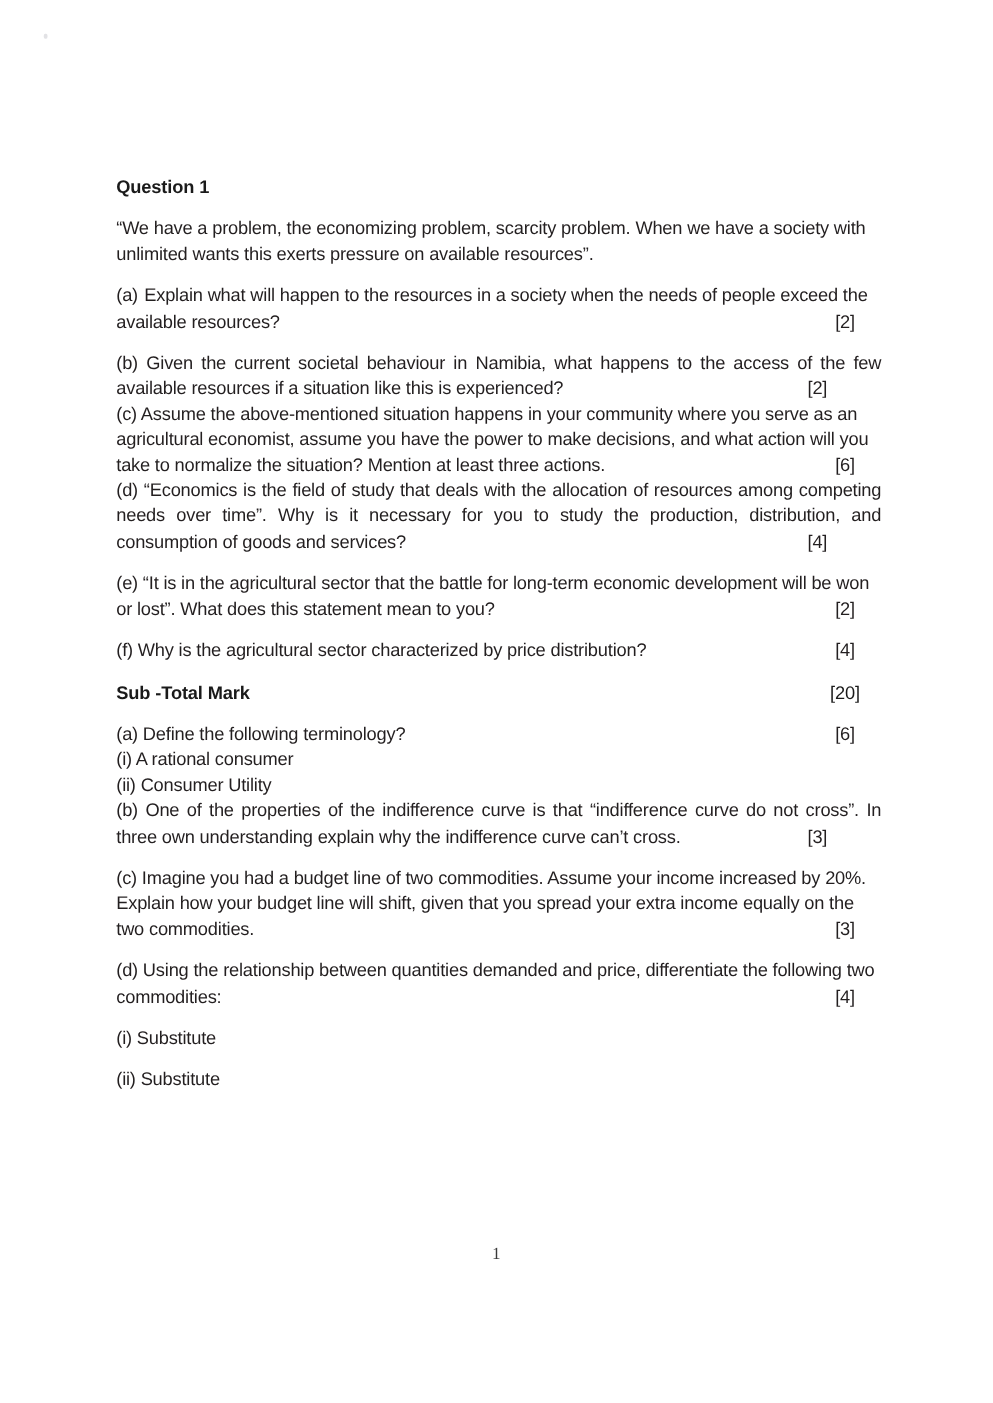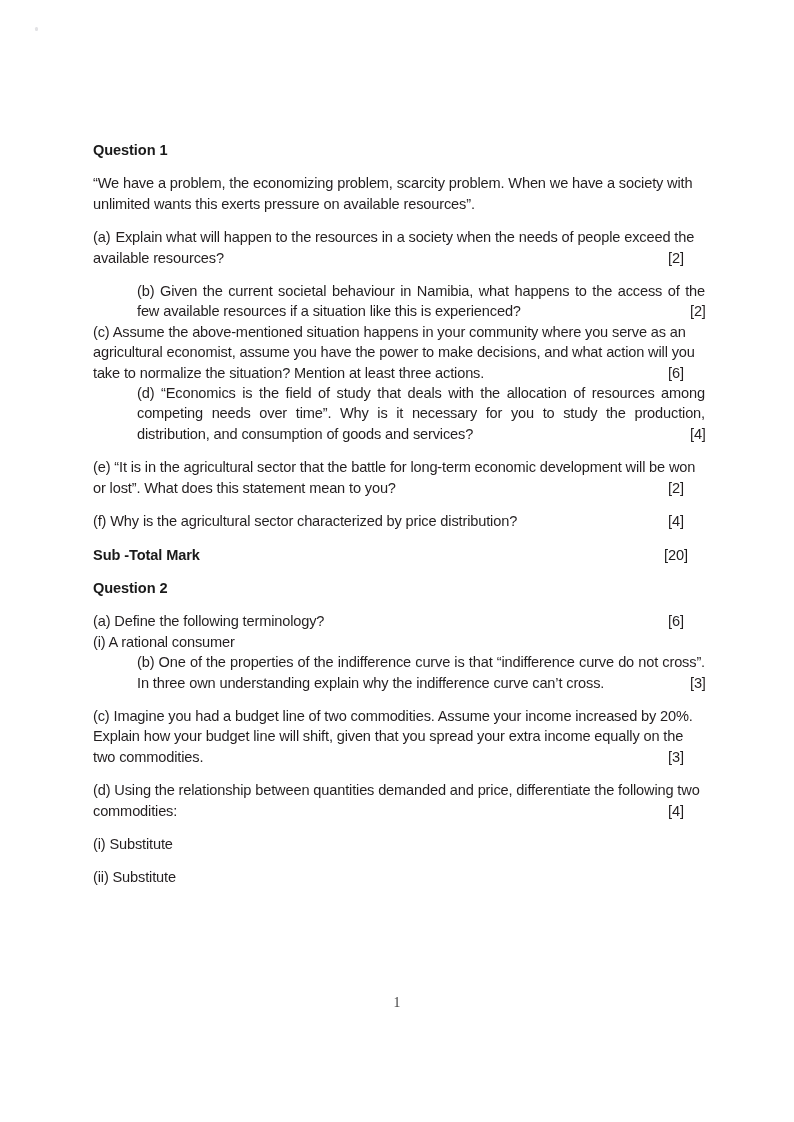--- a/index.html
+++ b/index.html
@@ -44,21 +44,20 @@
     line-height: 20.4px;
     color: #231f20;
     margin: 0;
     letter-spacing: -0.15px;
     font-stretch: semi-condensed;
     position: relative;
   }
   .p.justify {
     text-align: justify;
     text-align-last: left;
-    margin-left: 44px;
   }
   .heading {
     font-weight: bold;
     font-size: 14.6px;
     line-height: 20.4px;
     color: #1a1a1a;
     margin: 0;
     letter-spacing: -0.1px;
     font-stretch: semi-condensed;
     position: relative;
@@ -140,29 +139,29 @@
       <span>(f)</span>
       <span>Why is the agricultural sector characterized by price distribution?</span>
       <span class="mark">[4]</span>
     </p>
 
     <p class="heading gap-sm">
       <span>Sub -Total Mark</span>
       <span class="mark bold">[20]</span>
     </p>
 
-    <p class="heading gap-sm">Question 2</p>
 
     <p class="p gap-sm">
       <span>(a)</span>
       <span>Define the following terminology?</span>
       <span class="mark">[6]</span>
     </p>
 
     <p class="p gap-none">(i) A rational consumer</p>
+    <p class="p gap-none">(ii) Consumer Utility</p>
 
     <p class="p justify gap-none">
       <span>(b)</span>
       <span>One of the properties of the indifference curve is that “indifference curve do not cross”. In three own understanding explain why the indifference curve can’t cross.</span>
       <span class="mark last-line">[3]</span>
     </p>
 
     <p class="p gap-sm">
       <span>(c)</span>
       <span>Imagine you had a budget line of two commodities. Assume your income increased by 20%. Explain how your budget line will shift, given that you spread your extra income equally on the two commodities.</span>

